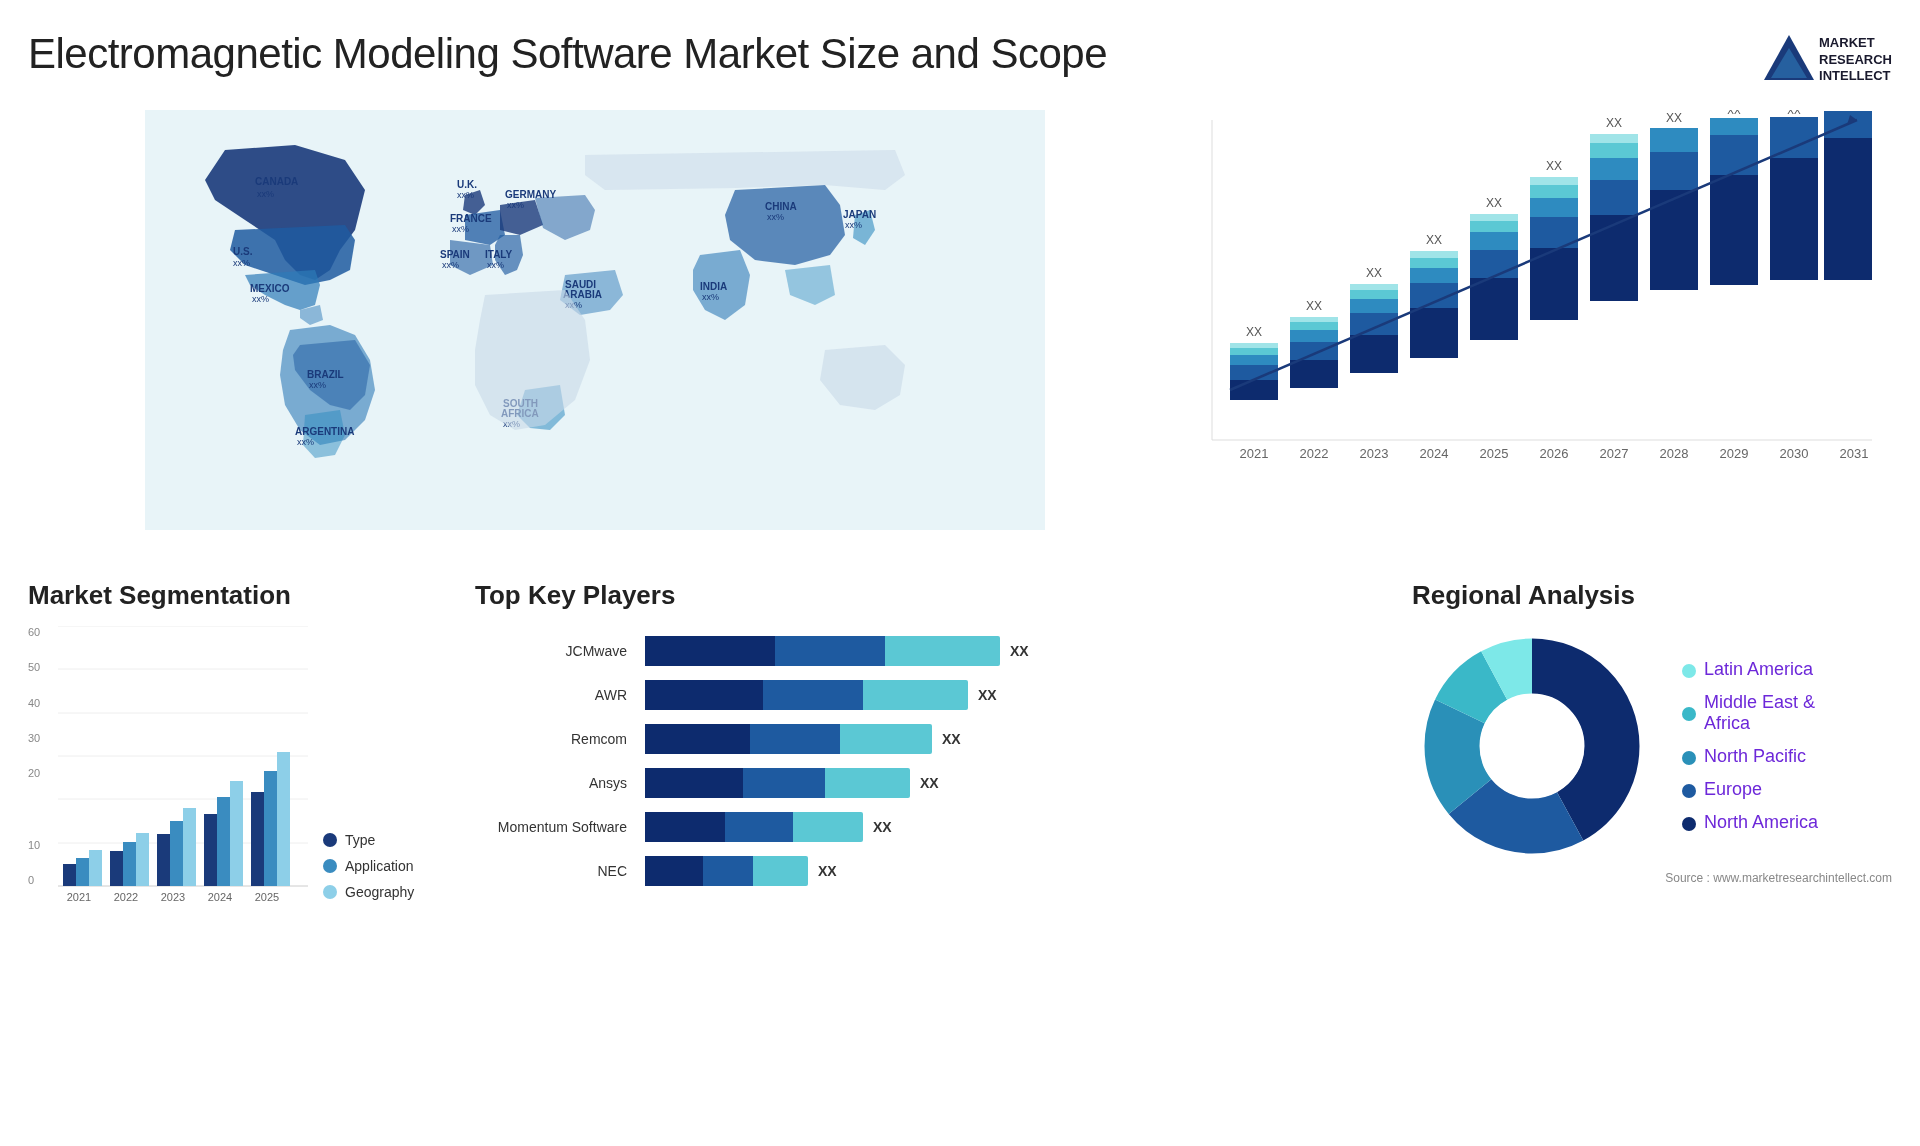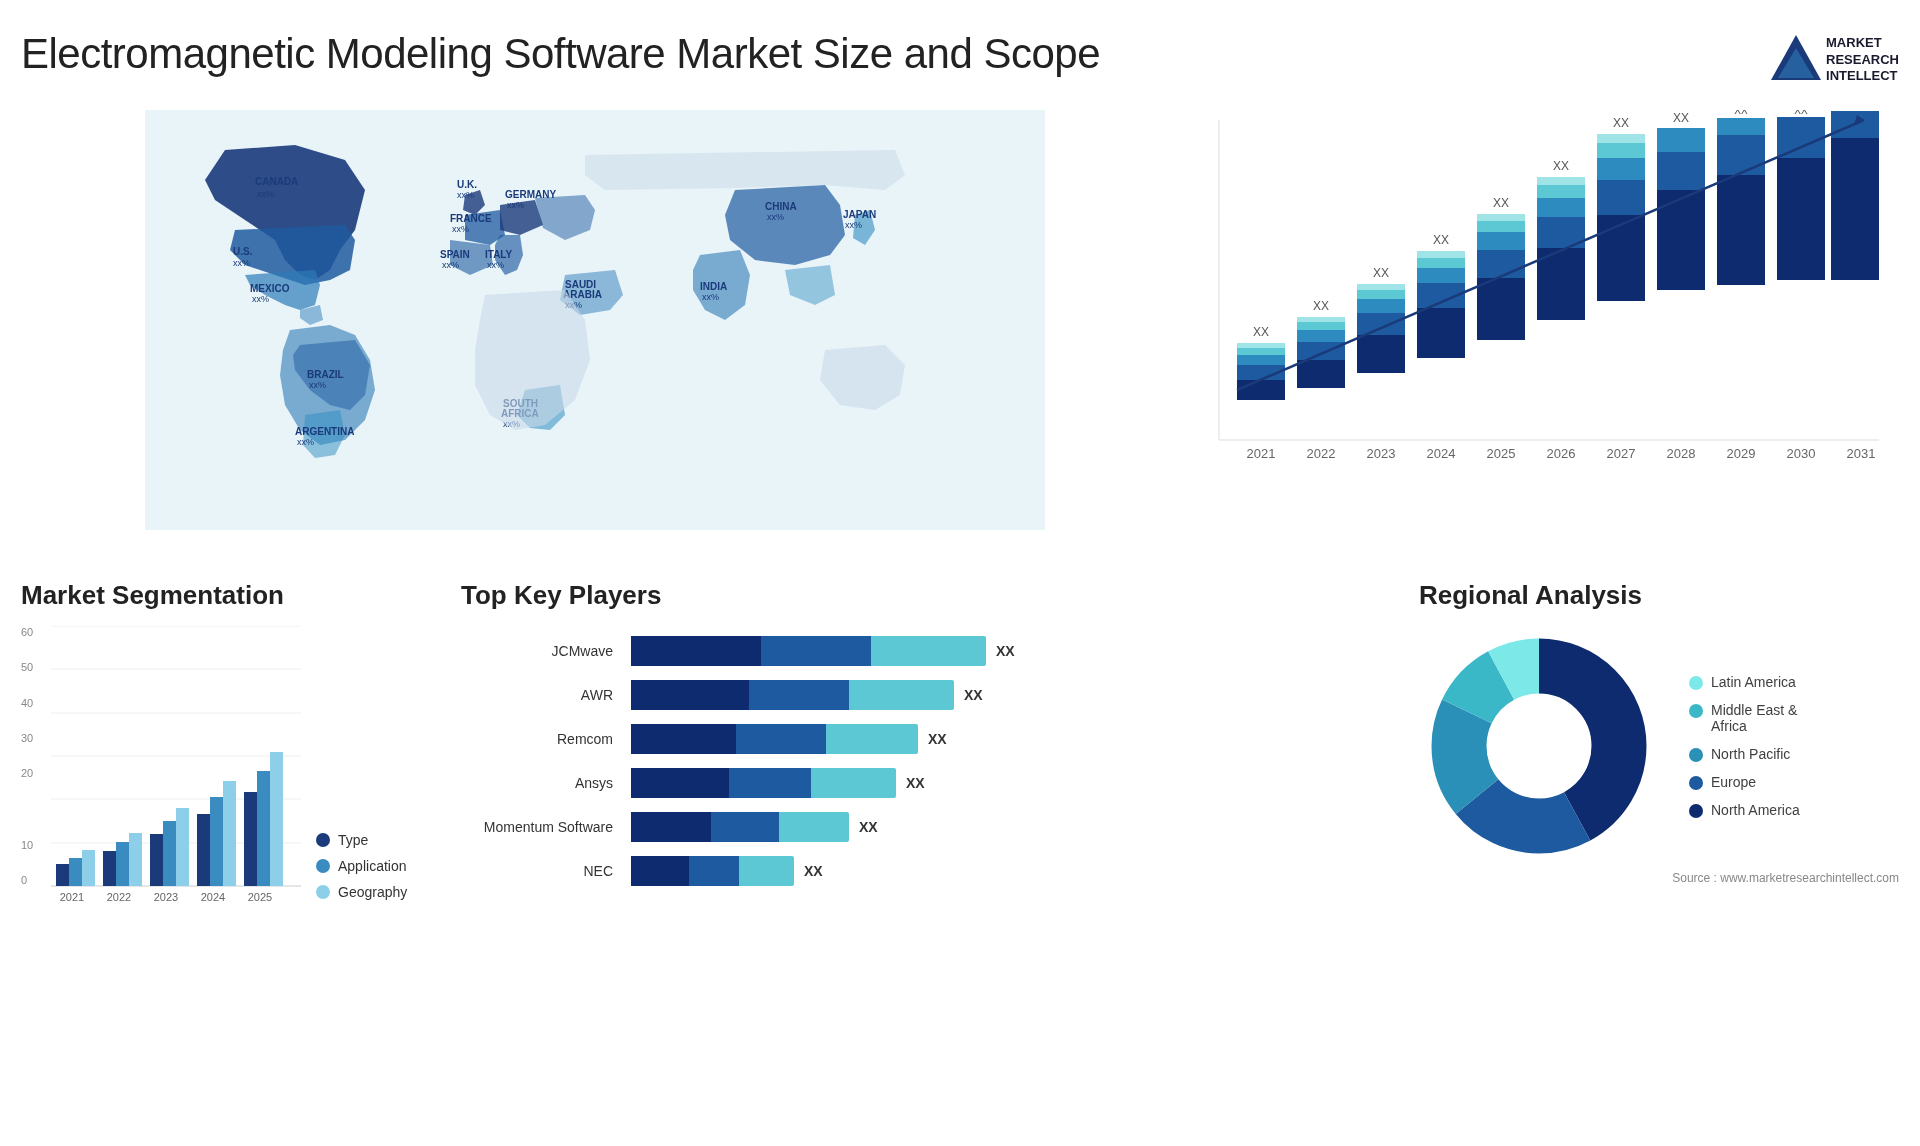--- a/index.html
+++ b/index.html
@@ -7,21 +7,21 @@
       font-family: 'Arial', sans-serif;
       background: #fff;
       width: 1920px;
       height: 1146px;
       overflow: hidden;
       position: relative;
     }
     .page-wrapper {
       width: 1920px;
       height: 1146px;
-      padding: 30px 21px;
+      padding: 30px 28px;
       background: #fff;
     }
     .header {
       display: flex;
       justify-content: space-between;
       align-items: flex-start;
       margin-bottom: 20px;
     }
     .title {
       font-size: 42px;
@@ -66,21 +66,21 @@
     }
     .chart-container {
       width: 700px;
       position: relative;
       background: #fff;
     }
 
     
     .bottom-section {
       display: flex;
-      gap: 20px;
+      gap: 27px;
       height: 480px;
     }
     .segmentation-container {
       width: 420px;
     }
     .players-container {
       flex: 1;
     }
     .regional-container {
       width: 480px;
@@ -163,24 +163,24 @@
       height: 240px;
       flex-shrink: 0;
     }
     .regional-legend {
       display: flex;
       flex-direction: column;
       gap: 12px;
     }
     .regional-legend-item {
       display: flex;
-      align-items: flex-start;
+      align-items: center;
       gap: 8px;
-      font-size: 14px;
-      color: #404040;
+      font-size: 18px;
+      color: #6d28d9;
     }
     .regional-dot {
       width: 14px;
       height: 14px;
       border-radius: 50%;
       flex-shrink: 0;
       margin-top: 2px;
     }
 
     

